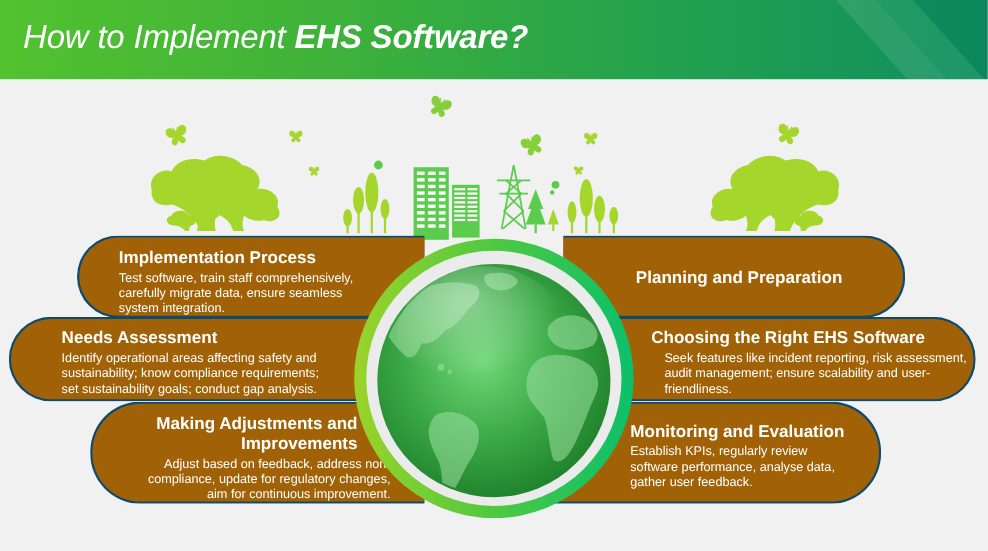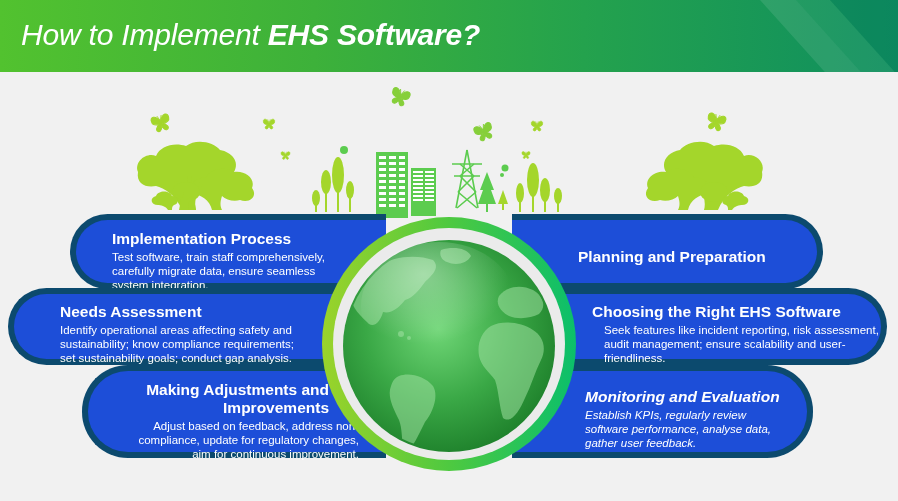--- a/index.html
+++ b/index.html
@@ -17,22 +17,22 @@
   .header .s3 { left: 830px; width: 120px; background: rgba(0,110,90,0.25); }
   .header-title {
     position: absolute; left: 21px; top: 16px; color: #fff; font-size: 30px; line-height: 38px;
     font-weight: 400; letter-spacing: -0.2px; white-space: nowrap; font-style: italic;
   }
   .header-title b { font-weight: 700; }
 
   .scene { position: absolute; left: 0; top: 72px; width: 898px; height: 150px; }
 
   .pill {
-    position: absolute; background: #1d4ed8; color: #fff;
-    border: 6px solid #0c4a6e;
+    position: absolute; background: #a16207; color: #fff;
+    border: 2px solid #0c4a6e;
   }
   .pill.left  { border-radius: 46px 0 0 46px; border-right: none; }
   .pill.right { border-radius: 0 46px 46px 0; border-left: none; }
   .pill .title { font-weight: 700; font-size: 15.5px; line-height: 18px; white-space: nowrap; }
   .pill .desc  { font-size: 11.5px; line-height: 14px; margin-top: 2px; }
 
   .globe-wrap { position: absolute; left: 321px; top: 216px; width: 256px; height: 256px; }
 </style>
 </head>
 <body>
@@ -191,21 +191,21 @@
 
 <div class="pill right" style="left:512px; top:214px; width:311px; height:75px; padding:28px 0 0 66px;">
   <div class="title">Planning and Preparation</div>
 </div>
 
 <div class="pill right" style="left:512px; top:288px; width:375px; height:77px; padding:9px 0 0 80px;">
   <div class="title">Choosing the Right EHS Software</div>
   <div class="desc" style="width:280px;margin-left:12px;">Seek features like incident reporting, risk assessment, audit management; ensure scalability and user-friendliness.</div>
 </div>
 
-<div class="pill right" style="left:512px; top:365px; width:301px; height:93px; padding:17px 0 0 73px;font-style:italic;">
+<div class="pill right" style="left:500px; top:365px; width:301px; height:93px; padding:17px 0 0 73px;">
   <div class="title">Monitoring and Evaluation</div>
   <div class="desc" style="width:200px;">Establish KPIs, regularly review software performance, analyse data, gather user feedback.</div>
 </div>
 
 <div class="globe-wrap">
   <svg viewBox="0 0 256 256" width="256" height="256">
     <defs>
       <linearGradient id="ring" x1="0" y1="0" x2="1" y2="0">
         <stop offset="0" stop-color="#9bd32a"></stop>
         <stop offset="0.5" stop-color="#4ec940"></stop>

